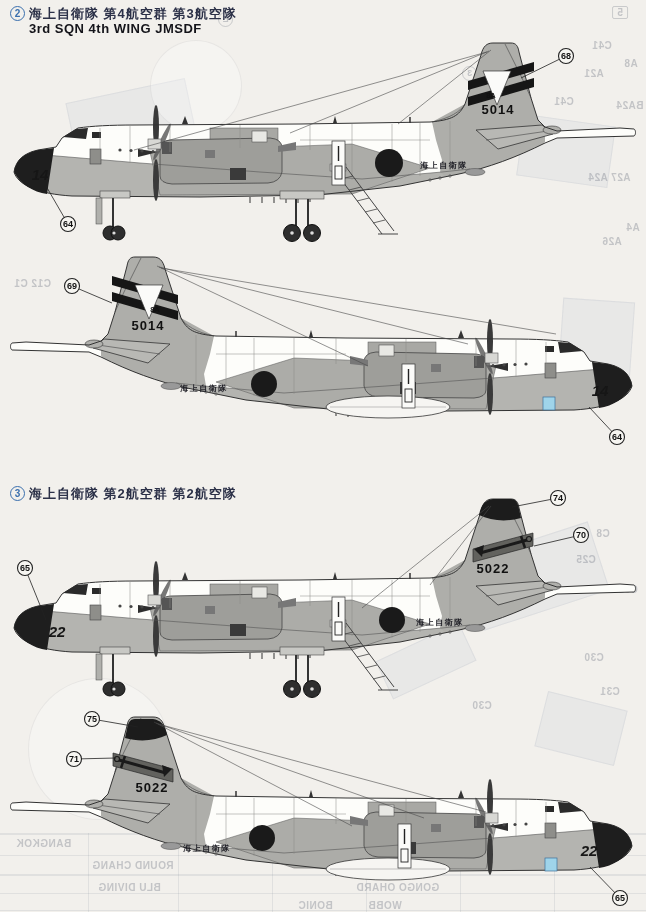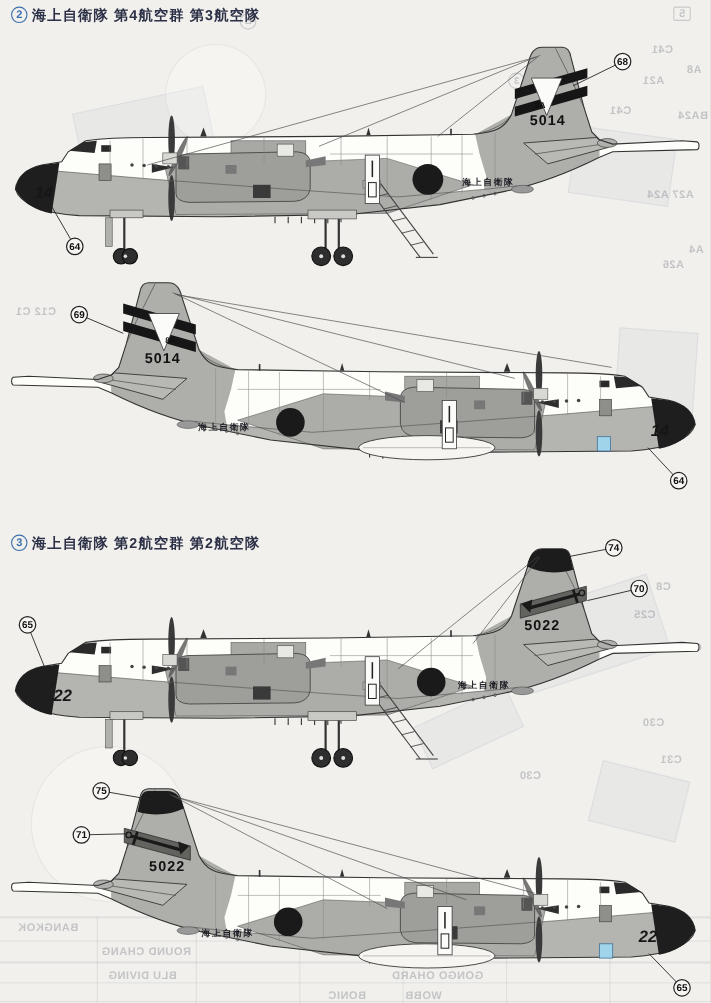--- a/index.html
+++ b/index.html
@@ -91,20 +91,21 @@
       <div class="ghost" style="left: 536px; top: 838px;">BANGKOK</div>
       <div class="ghost" style="left: 298px; top: 900px;">BONIC</div>
       <div class="ghost" style="left: 368px; top: 900px;">WOBB</div>
     </div>
 
   <div class="sec-header" style="left:10px;top:6px;">
     <div class="sec-line1">
       <span class="badge">2</span>
       <span class="jp">海上自衛隊  第4航空群  第3航空隊</span>
     </div>
+    <div class="en">3rd SQN  4th WING  JMSDF</div>
   </div>
 
   <div class="sec-header" style="left:10px;top:486px;">
     <div class="sec-line1">
       <span class="badge">3</span>
       <span class="jp">海上自衛隊  第2航空群  第2航空隊</span>
     </div>
   </div>
 
   <svg class="art" width="646" height="912" viewBox="0 0 646 912">

